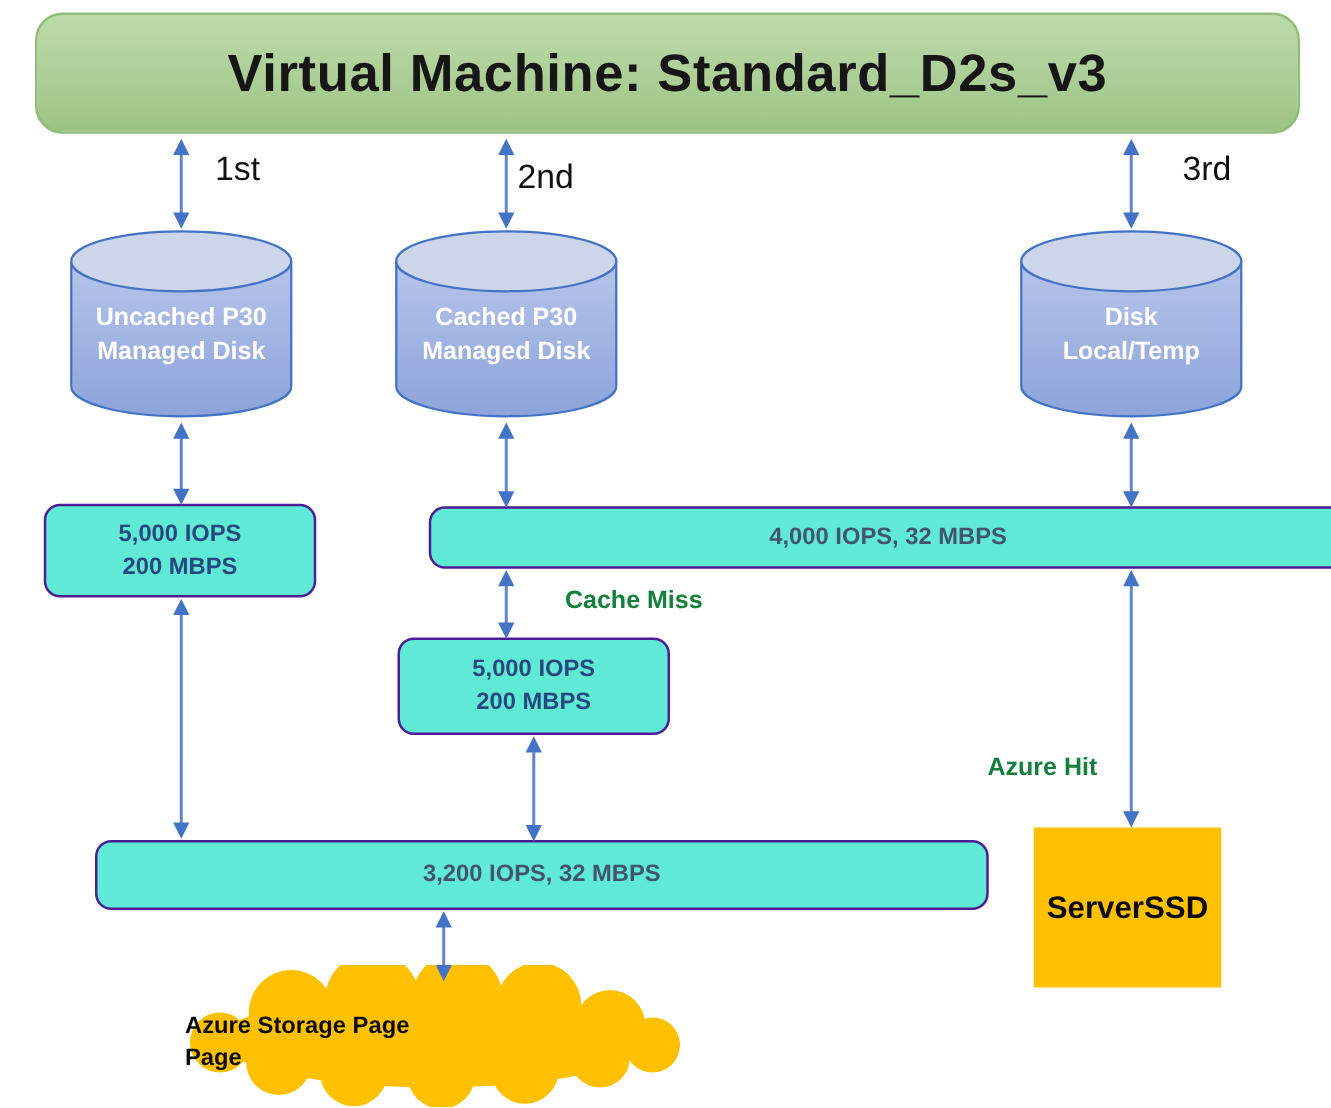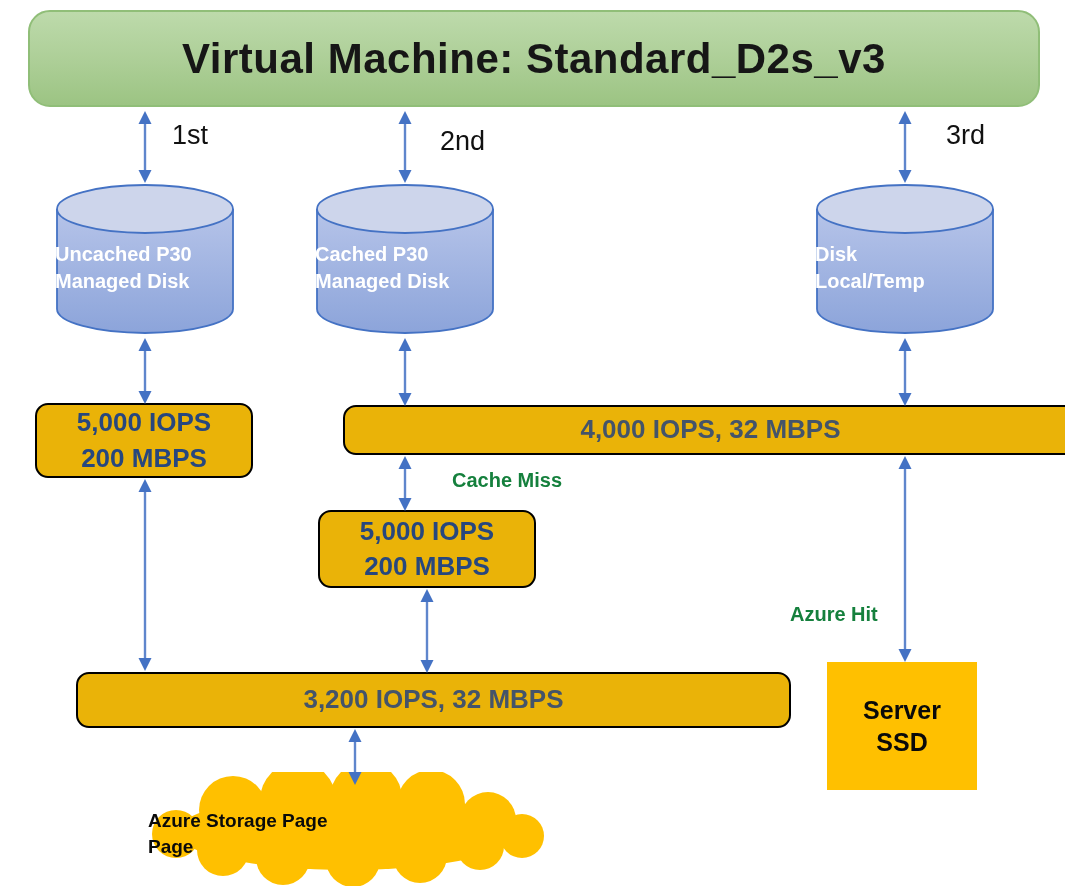--- a/index.html
+++ b/index.html
@@ -13,37 +13,37 @@
     border:2px solid #90BE78;border-radius:22px;
     background:linear-gradient(180deg,#BDDAAB 0%,#ACCE96 55%,#9CC483 100%);
     display:flex;align-items:center;justify-content:center;
   }
   .vm-title{font-size:42px;font-weight:700;color:#161616;letter-spacing:.5px;}
   
   .seq-label{position:absolute;font-size:27px;color:#111;}
   
   .cylinder{position:absolute;width:180px;height:152px;}
   .cyl-label{
-    position:absolute;left:0;top:58px;width:100%;
+    position:absolute;left:0;top:58px;width:100%;text-align:center;
     color:#fff;font-weight:bold;font-size:20px;line-height:1.35;
   }
   
   .tbox{
-    position:absolute;background:#eab308;border:2px solid #000000;border-radius:13px;
+    position:absolute;background:#5eead4;border:2px solid #4c1d95;border-radius:13px;
     display:flex;flex-direction:column;align-items:center;justify-content:center;
-    font-weight:bold;font-size:26px;line-height:1.35;
+    font-weight:bold;font-size:19px;line-height:1.35;
   }
   .tbox.blue{color:#27477E;}
   .tbox.slate{color:#44546A;margin-left:48px;}
   
   .annot{position:absolute;font-weight:bold;font-size:20px;color:#15803d;}
   
   .ssd-box{
     position:absolute;left:827px;top:662px;width:150px;height:128px;background:#FFC000;
-    display:flex;flex-direction:column;align-items:center;justify-content:center;
+    display:flex;align-items:center;justify-content:center;
     font-weight:bold;font-size:25px;line-height:1.3;color:#0a0a0a;
   }
   
   .cloud-wrap{position:absolute;left:148px;top:772px;width:400px;height:114px;}
   .cloud-label{
     position:absolute;left:0;top:36px;width:100%;text-align:left;
     font-weight:bold;font-size:19px;line-height:1.35;color:#0a0a0a;
   }
   .varrow{position:absolute;}
 </style>
@@ -59,21 +59,21 @@
           <stop offset="1" stop-color="#8CA4DA"></stop>
       </linearGradient>
     </defs>
   </svg>
 
   <div class="vm-box">
     <span class="vm-title">Virtual Machine: Standard_D2s_v3</span>
   </div>
 
   <span class="seq-label" style="left:172px;top:120px">1st</span>
-  <span class="seq-label" style="left:440px;top:126px">2nd</span>
+  <span class="seq-label" style="left:414px;top:126px">2nd</span>
   <span class="seq-label" style="left:946px;top:120px">3rd</span>
 
   <div class="cylinder" style="left:55px;top:183px">
     <svg width="180" height="152">
       <path d="M2,26 v100 a88,24 0 0 0 176,0 v-100" fill="url(#cylBody)" stroke="#4472C4" stroke-width="1.8"></path>
       <ellipse cx="90" cy="26" rx="88" ry="24" fill="#CDD5EB" stroke="#4472C4" stroke-width="1.8"></ellipse>
     </svg>
     <div class="cyl-label">
       <span style="display:block">Uncached P30</span>
       <span style="display:block">Managed Disk</span>

